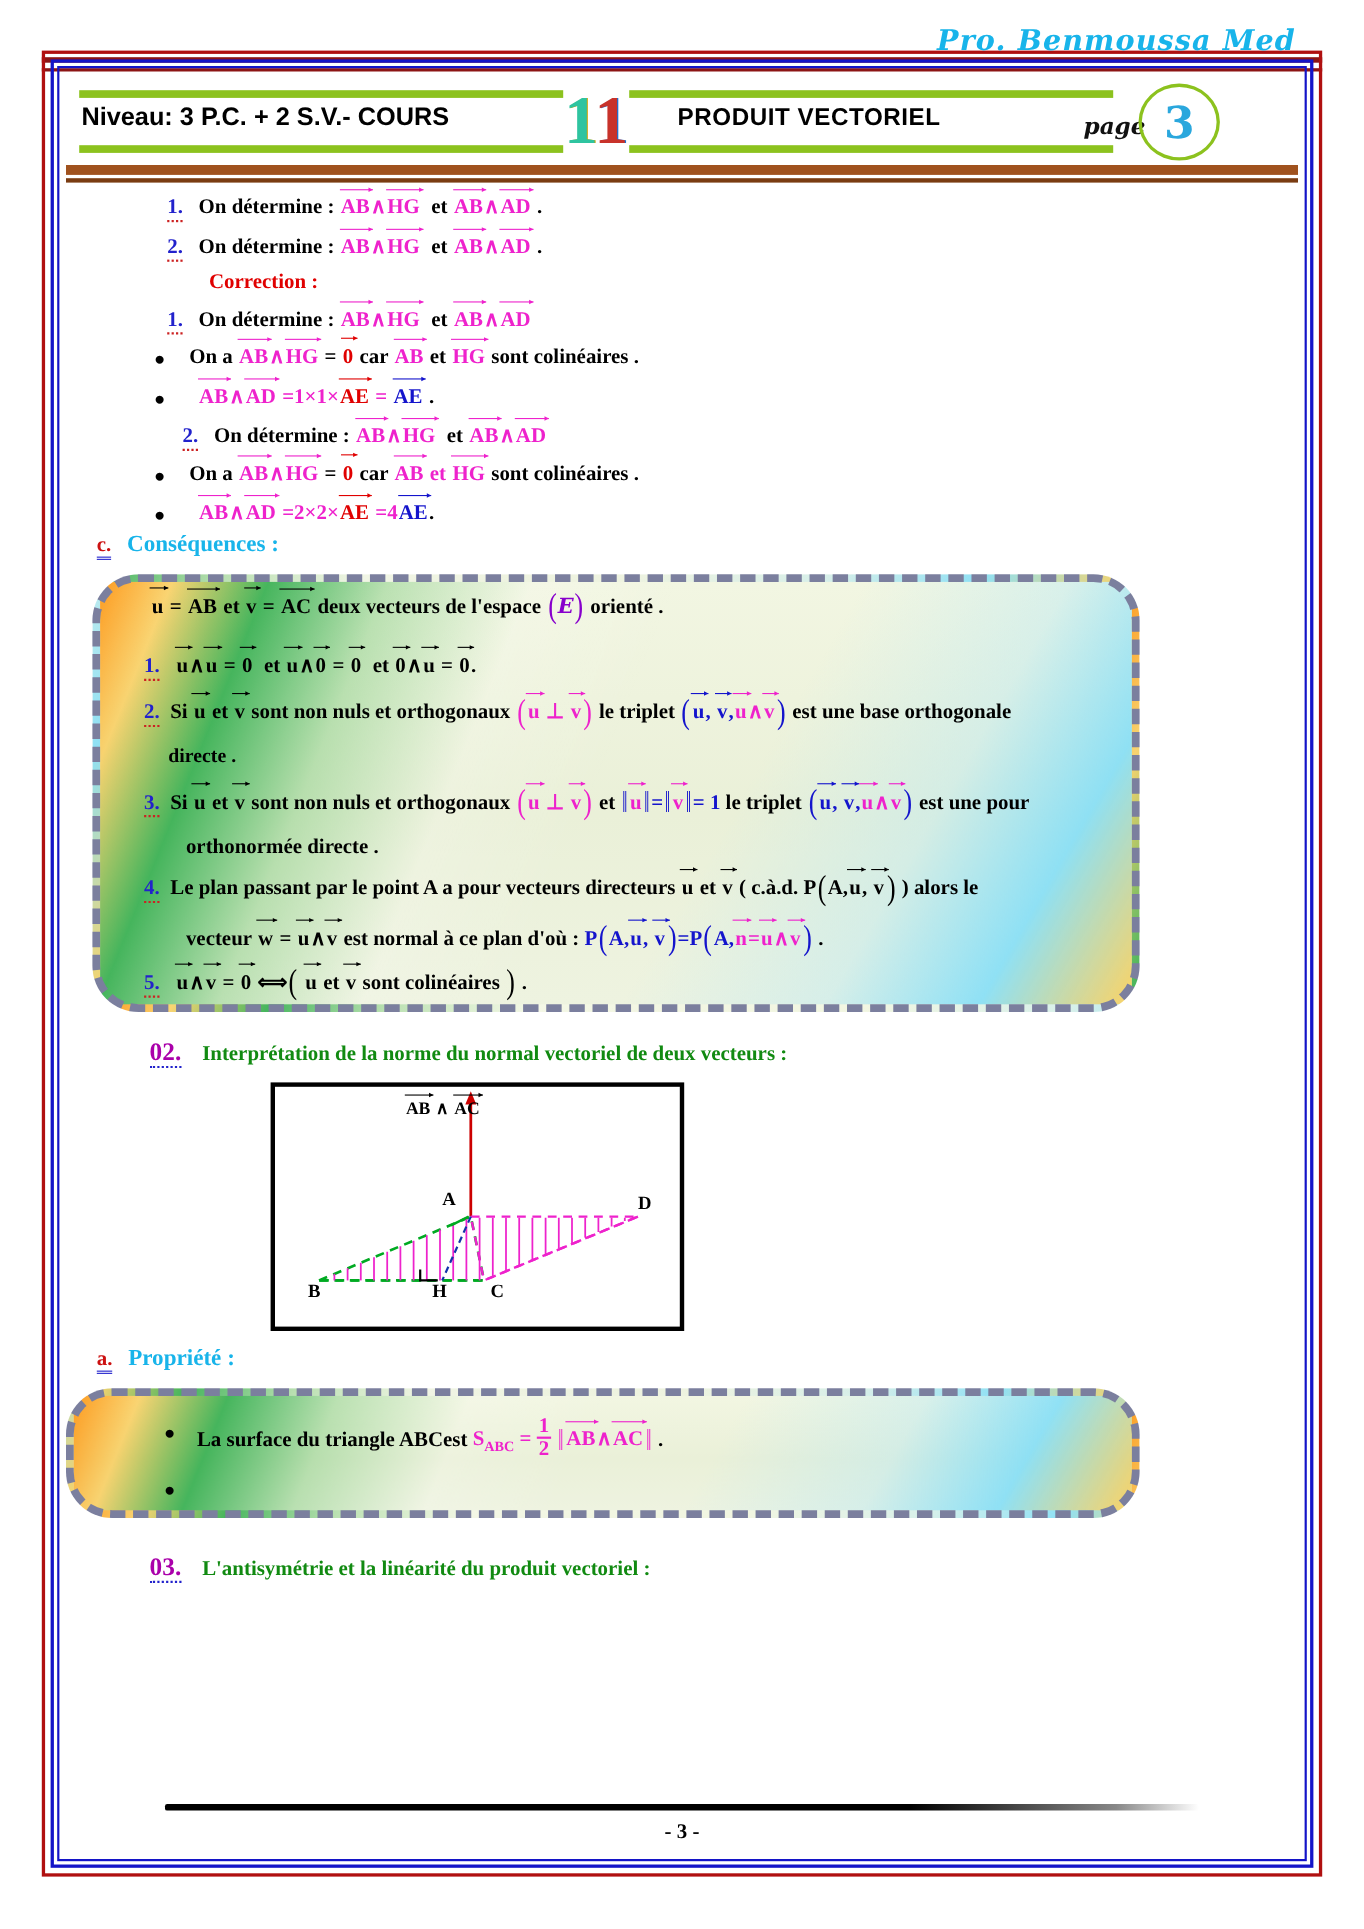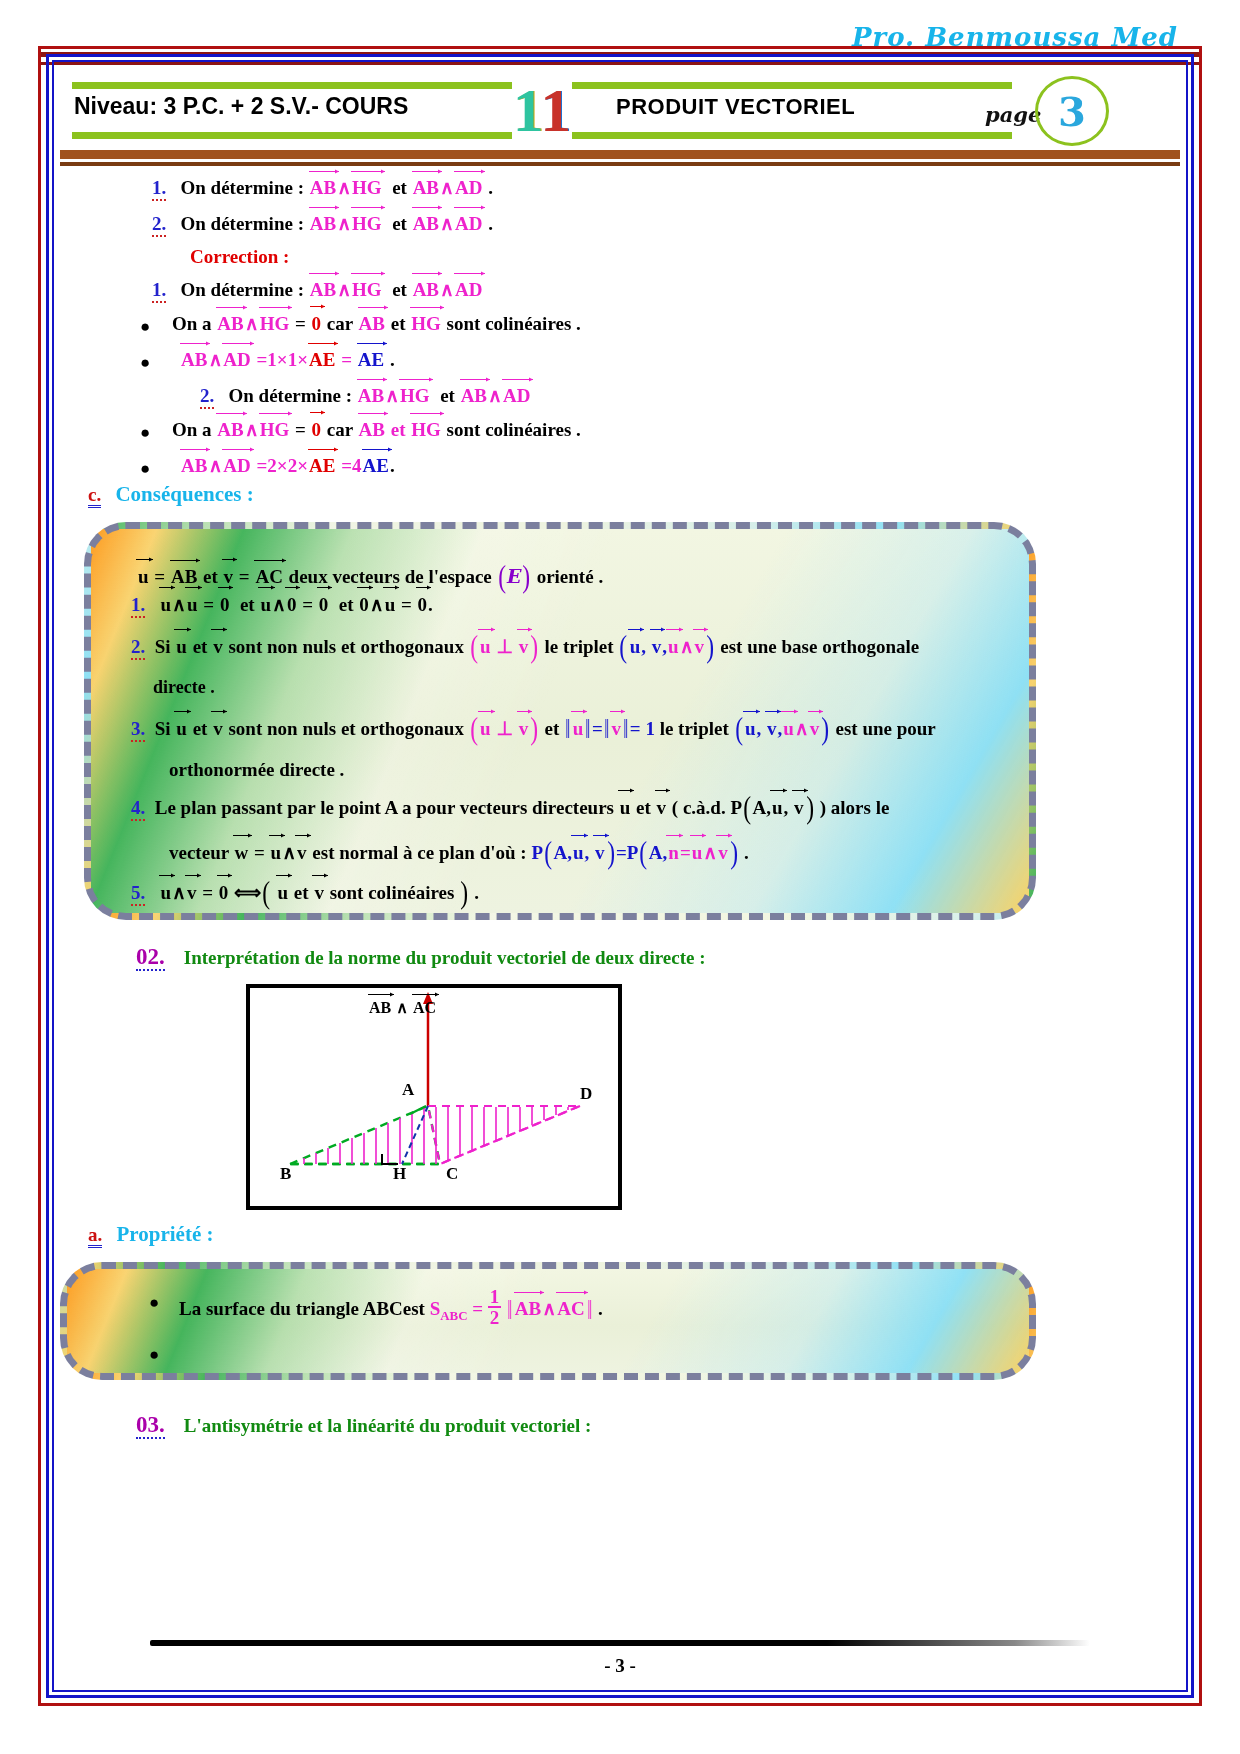--- a/index.html
+++ b/index.html
@@ -282,21 +282,21 @@
 
 <div class="bullet" style="left:140px; top:353px;">●</div>
 <div class="row m" style="left:180px; top:348px;">
   <span class="mag"><span class="vec">AB</span>∧<span class="vec">AD</span></span>
   <span class="mag">=</span><span class="mag">1×1×</span><span class="red vec">AE</span>
   <span class="mag">=</span>
   <span class="blu vec">AE</span>
   <span>.</span>
 </div>
 
-<div class="row m" style="left:166px; top:384px;margin-left:34px;">
+<div class="row m" style="left:166px; top:384px;">
   <span class="num-label">2.</span>
   &nbsp;&nbsp;<span>On détermine :</span>
   <span class="mag"><span class="vec">AB</span>∧<span class="vec">HG</span></span>
   &nbsp;<span>et</span>
   <span class="mag"><span class="vec">AB</span>∧<span class="vec">AD</span></span>
 </div>
 
 <div class="bullet" style="left:140px; top:423px;">●</div>
 <div class="row m" style="left:172px; top:418px;">
   <span>On a</span>
@@ -317,21 +317,21 @@
   <span class="mag">=</span><span class="mag">4</span><span class="blu vec">AE</span><span>.</span>
 </div>
 
 <div class="row" style="left:88px; top:482px;">
   <span class="subhead-letter">c.</span>
   &nbsp;&nbsp;<span class="subhead-text">Conséquences :</span>
 </div>
 
 <div class="callout" style="left:84px; top:522px; width:952px; height:398px;">
 
-  <div class="row m" style="left:46px; top:36px; font-size:19px;">
+  <div class="row m" style="left:46px; top:11px; font-size:19px;">
     <span class="vs">u</span>
     <span>=</span>
     <span class="vec">AB</span>
     <span>et</span>
     <span class="vs">v</span>
     <span>=</span>
     <span class="vec">AC</span>
     <span>deux vecteurs de l'espace</span>
     <span class="pur"><span class="paren">(</span><em style="font-family:'DejaVu Serif',serif;">E</em><span class="paren">)</span></span>
     <span>orienté .</span>
@@ -407,21 +407,21 @@
     <span>=</span>
     <span class="vs">0</span>
     <span>⟺</span><span class="paren">(</span>
     <span class="vs">u</span> et <span class="vs">v</span> sont  colinéaires
     <span class="paren">)</span> <span>.</span>
   </div>
 </div>
 
 <div class="row" style="left:136px; top:944px;">
   <span style="font-family:'Liberation Serif',serif; font-weight:bold; font-size:23px; color:#aa00aa; border-bottom:2px dotted #2222cc;">02.</span>
-  &nbsp;&nbsp;&nbsp;<span style="font-weight:bold; font-size:19px; color:#118a11;">Interprétation de la norme du produit vectoriel de deux directe :</span>
+  &nbsp;&nbsp;&nbsp;<span style="font-weight:bold; font-size:19px; color:#118a11;">Interprétation de la norme du normal vectoriel de deux vecteurs :</span>
 </div>
 
 <div class="figbox" style="left:246px; top:984px; width:376px; height:226px;">
   <svg width="372" height="222" viewBox="0 0 372 222">
 
     <line x1="178" y1="118" x2="178" y2="12" stroke="#cc0000" stroke-width="2.5"></line>
     <polygon points="178,4 173,16 183,16" fill="#cc0000"></polygon>
 
     <path d="M 40,176 L 178,118 L 190,176 Z" fill="none" stroke="#00aa22" stroke-width="2.4" stroke-dasharray="8,6"></path>
     <path d="M 40,176 L 190,176" stroke="#00aa22" stroke-width="2.4" stroke-dasharray="8,6" fill="none"></path>

